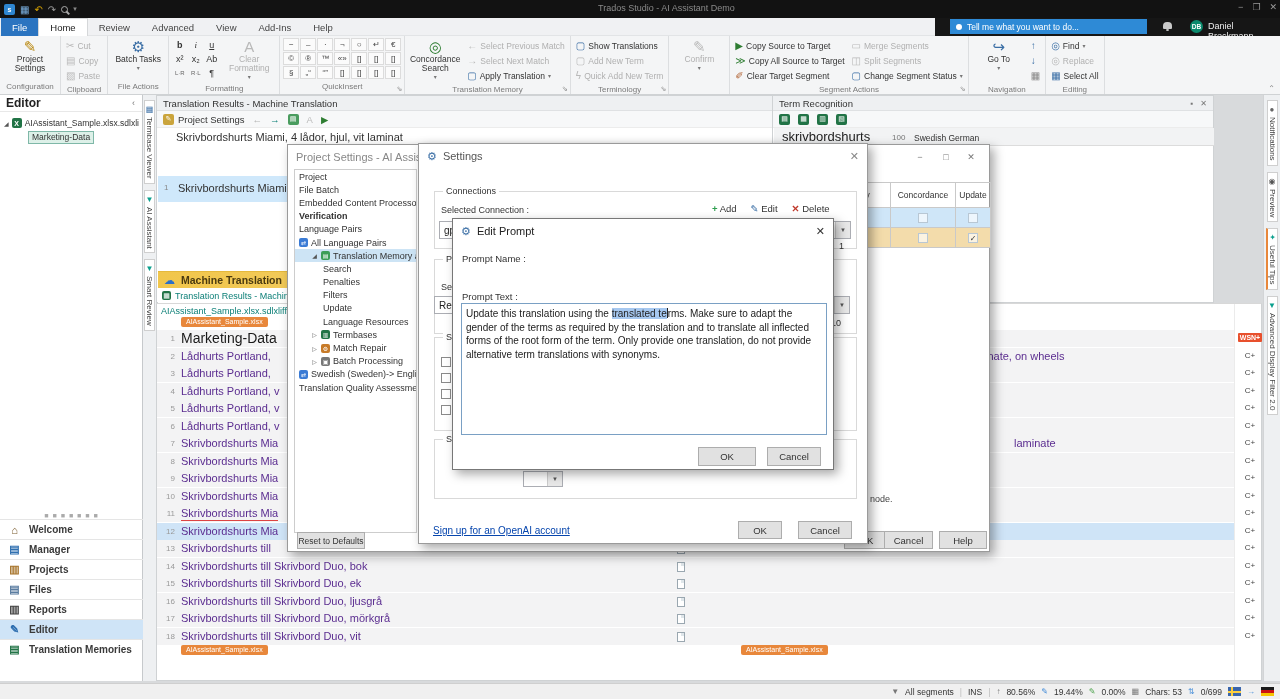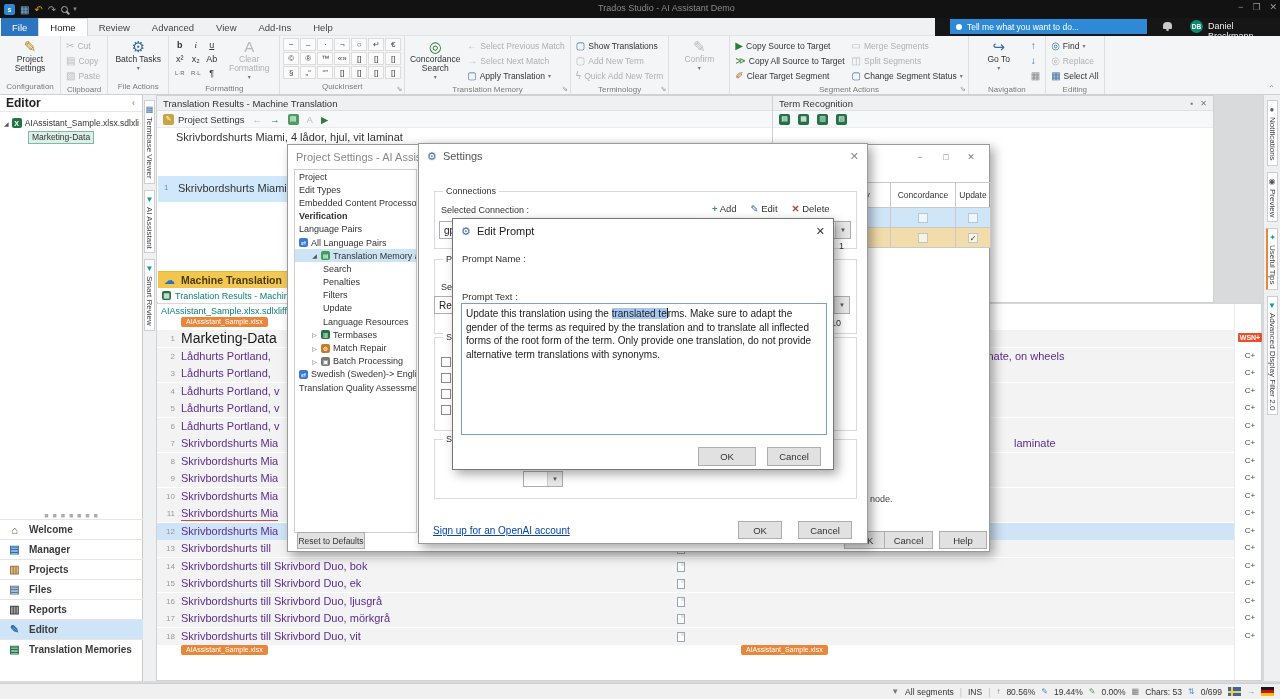--- a/index.html
+++ b/index.html
@@ -563,20 +563,25 @@
         <span>▪</span>
         <span>✕</span>
       </span>
     </div>
     <div class="ptoolbar" id="termtb">
         <span class="chip sm" style="background: rgb(33, 115, 70);">▤</span>
         <span class="chip sm" style="background: rgb(33, 115, 70);">▦</span>
         <span class="chip sm" style="background: rgb(33, 115, 70);">▥</span>
         <span class="chip sm" style="background: rgb(33, 115, 70);">▧</span>
       </div>
+    <div class="term-entry">
+      <span class="t">skrivbordshurts</span>
+      <span class="s">100</span>
+      <span class="l">Swedish German</span>
+    </div>
   </div>
 
   <div class="etable">
     <span class="vline"></span>
     <div class="fileheader">AIAssistant_Sample.xlsx.sdlxliff [Tra</div>
     <span class="tag ftag">AIAssistant_Sample.xlsx</span>
     <div class="segs" id="segrows">
         <div class="seg big">
           <span class="bg"></span>
           <span class="num">1</span>
@@ -739,21 +744,21 @@
       <span>Project Settings - AI Assistant Dem</span>
     </div>
     <span class="ps-winbtn" style="right:56px">−</span>
     <span class="ps-winbtn" style="right:30px">□</span>
     <span class="ps-winbtn" style="right:5px">✕</span>
     <div class="pstree" id="pstree">
         <div class="titem" style="padding-left: 4px;">
           <span>Project</span>
         </div>
         <div class="titem" style="padding-left: 4px;">
-          <span>Edit Types</span>
+          <span>File Batch</span>
         </div>
         <div class="titem" style="padding-left: 4px;">
           <span>Embedded Content Processors</span>
         </div>
         <div class="titem" style="padding-left: 4px; font-weight: bold;">
           <span>Verification</span>
         </div>
         <div class="titem" style="padding-left: 4px; align-items: center;">
           <span>Language Pairs</span>
         </div>

